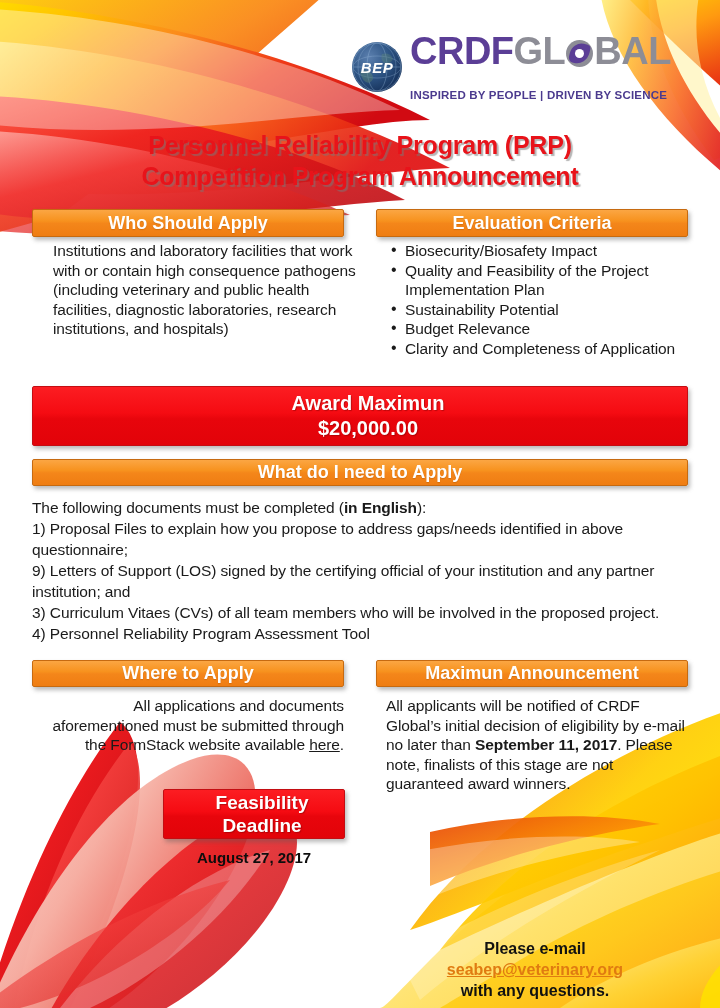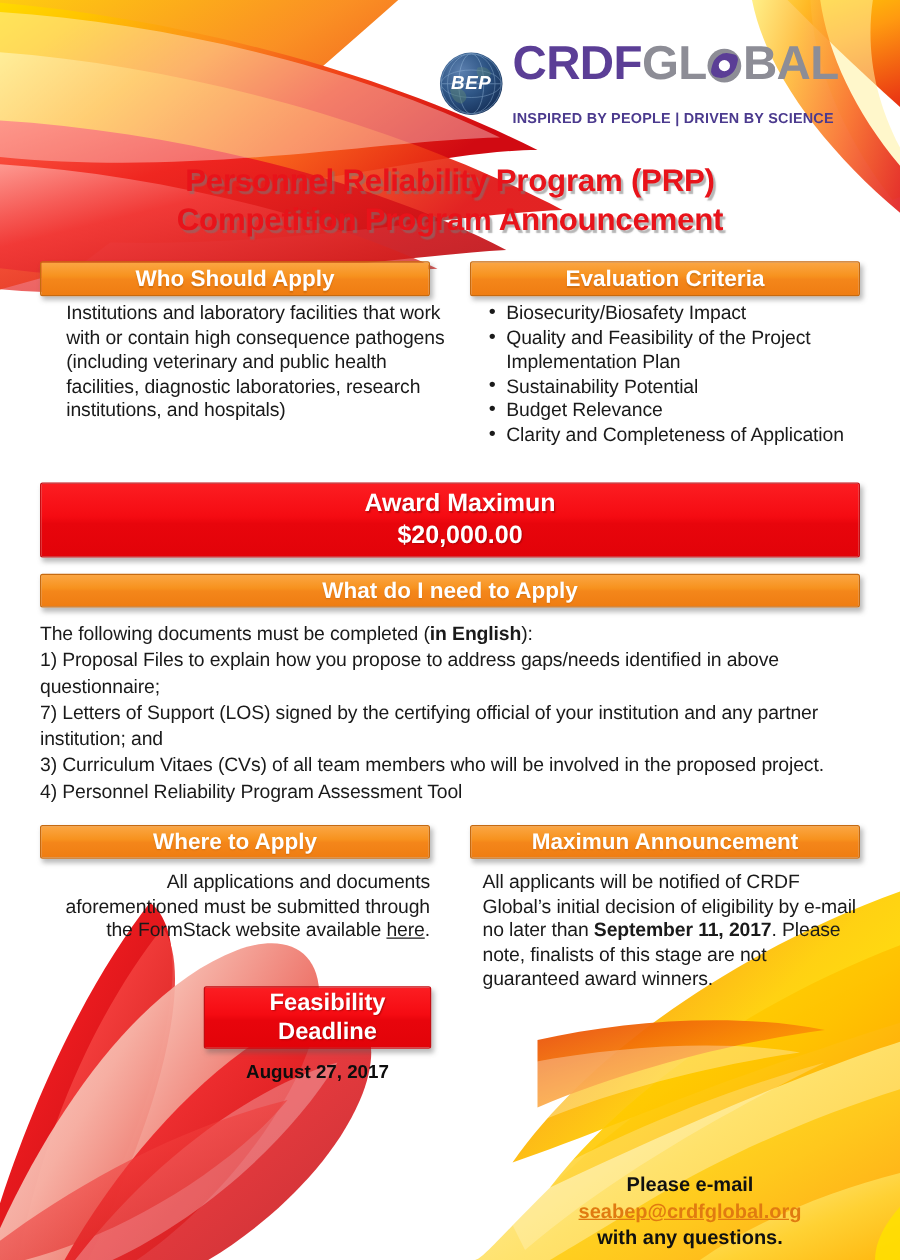--- a/index.html
+++ b/index.html
@@ -352,41 +352,41 @@
       <span>Award Maximun</span>
       <span>$20,000.00</span>
     </div>
 
     <div class="bar" style="left:32px; top:459px; width:656px; height:27px; font-size:18px;">
       <span>What do I need to Apply</span>
     </div>
     <div class="body-text" style="left:32px; top:497px; width:660px; font-size:15.5px; line-height:21px;">
       <div><span> The following documents must be completed (</span><b>in English</b><span>):</span></div>
       <div>1) Proposal Files to explain how you propose to address gaps/needs identified in above questionnaire;</div>
-      <div>7) Letters of Support (LOS) signed by the certifying official of your institution and any partner institution; and</div>
+      <div>9) Letters of Support (LOS) signed by the certifying official of your institution and any partner institution; and</div>
       <div>3) Curriculum Vitaes (CVs) of all team members who will be involved in the proposed project.</div>
       <div>4) Personnel Reliability Program Assessment Tool</div>
     </div>
 
     <div class="bar" style="left:32px; top:660px; width:312px; height:27px; font-size:18px;">
       <span>Where to Apply</span>
     </div>
     <div class="body-text" style="left:36px; top:696px; width:308px; text-align:right;"><span>All applications and documents aforementioned must be submitted through the FormStack website available </span><a class="link" href="#" style="color:#1a1a1a;">here</a><span>.</span></div>
 
     <div class="bar" style="left:376px; top:660px; width:312px; height:27px; font-size:18px;">
       <span>Maximun Announcement</span>
     </div>
     <div class="body-text" style="left:386px; top:696px; width:302px;"><span>All applicants will be notified of CRDF Global’s initial decision of eligibility by e-mail no later than </span><b>September 11, 2017</b><span>. Please note, finalists of this stage are not guaranteed award winners.</span></div>
 
     <div class="bar bar-red" style="left:163px; top:789px; width:182px; height:50px; font-size:19px; line-height:23px; flex-direction:column;">
       <span>Feasibility</span>
       <span>Deadline</span>
     </div>
     <div class="deadline-date" style="left:163px; top:849px; width:182px;">August 27, 2017</div>
 
-    <div class="footer-block" style="left:402px; top:938px; width:300px;text-align:center;">
+    <div class="footer-block" style="left:385px; top:938px; width:300px;text-align:center;">
       <div>Please e-mail</div>
-      <div><a class="email-link" href="#">seabep@crdfglobal.org</a></div>
+      <div><a class="email-link" href="#">seabep@veterinary.org</a></div>
       <div>with any questions.</div>
     </div>
 
   </div>
 </div>
 
 </body></html>

